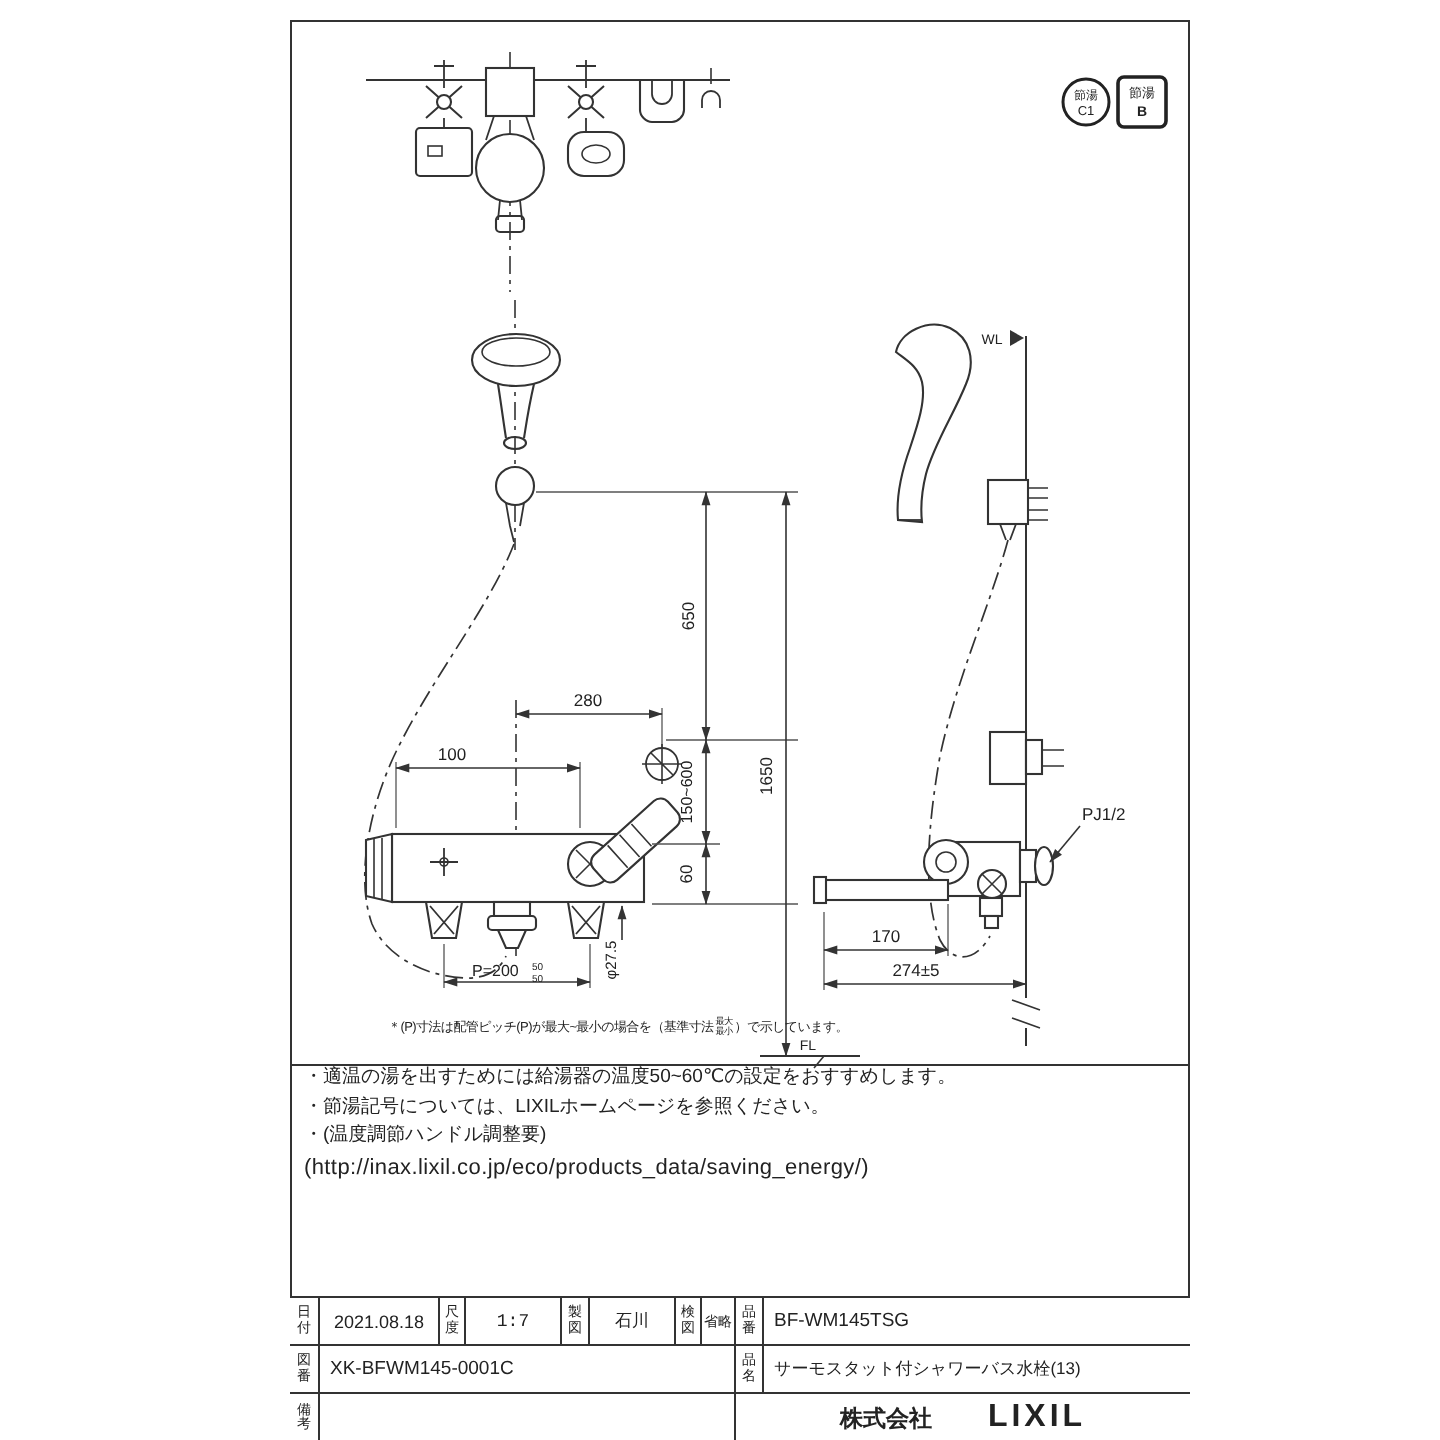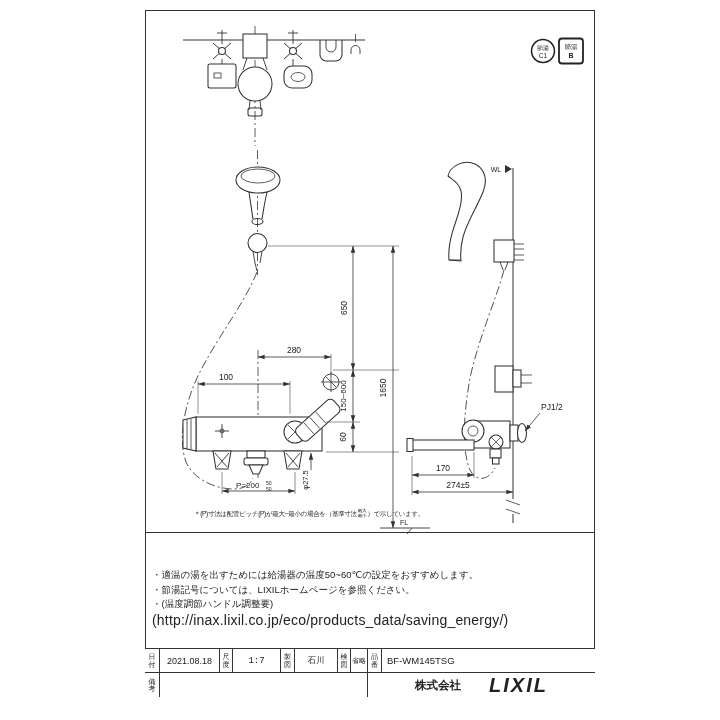--- a/index.html
+++ b/index.html
@@ -7,38 +7,38 @@
        font-family:"Liberation Sans","DejaVu Sans",sans-serif;color:#222;}
   .sheet-border{position:absolute;left:145px;top:10px;width:450px;height:690px;
     border:1.3px solid #333;box-sizing:border-box;background:#fff;}
   svg{position:absolute;left:0;top:0;}
   .svg-text{font-family:"Liberation Sans","DejaVu Sans",sans-serif;fill:#222;}
   .divider{position:absolute;left:146px;top:532px;width:448px;border-top:1px solid #333;}
   .footnote{position:absolute;left:194px;top:509px;width:200px;font-size:6.5px;
     letter-spacing:-0.3px;color:#222;white-space:nowrap;}
   .stack{display:inline-flex;flex-direction:column;font-size:4.6px;line-height:4.8px;
     vertical-align:middle;text-align:center;margin:0 1px;}
-  .notes{position:absolute;left:152px;top:568px;width:440px;}
+  .notes{position:absolute;left:152px;top:532px;width:440px;}
   .note-line{font-size:9.5px;line-height:14.5px;white-space:nowrap;}
-  .note-url{font-size:14px;line-height:16px;letter-spacing:0.2px;white-space:nowrap;}
+  .note-url{font-size:11px;line-height:16px;letter-spacing:0.2px;white-space:nowrap;}
   .tb{position:absolute;left:145px;top:648px;width:450px;height:72px;box-sizing:border-box;
     border-top:1.3px solid #333;background:#fff;}
   .tb-row{display:flex;height:24px;box-sizing:border-box;border-bottom:1px solid #333;}
   .tb-row:last-child{border-bottom:none;}
   .tb-cell{box-sizing:border-box;border-right:1px solid #333;display:flex;
     align-items:center;justify-content:center;overflow:hidden;}
   .tb-cell.last{border-right:none;}
   .vlabel{width:9px;font-size:7px;line-height:7.5px;text-align:center;
     word-break:break-all;margin:auto;}
   .val{font-size:9px;}
   .val-small{font-size:7px;}
   .val-left{justify-content:flex-start;padding-left:5px;font-size:9.5px;text-align:center;}
   .company{gap:6px;}
   .company .pre{font-size:11.5px;font-weight:bold;}
-  .company .name{font-size:20px;font-weight:bold;letter-spacing:2px;font-style:italic;}
+  .company .name{font-size:16px;font-weight:bold;letter-spacing:2px;}
 </style>
 </head>
 <body>
 
 <div class="sheet-border"></div>
 
 <svg width="720" height="560" viewBox="0 0 720 560">
   <defs>
     <marker id="ar" viewBox="0 0 10 8" markerWidth="9" markerHeight="7" refX="9.5" refY="4" orient="auto-start-reverse">
       <path d="M0,0.8 L10,4 L0,7.2 Z" fill="#333"></path>
@@ -246,20 +246,30 @@
         <div class="vlabel">検図</div>
       </div>
     <div class="tb-cell val-small" style="width:17px;">省略</div>
     <div class="tb-cell" style="width:14px;">
         <div class="vlabel">品番</div>
       </div>
     <div class="tb-cell val-left last" style="flex:1;">BF-WM145TSG</div>
   </div>
   <div class="tb-row">
     <div class="tb-cell" style="width:15px;">
+        <div class="vlabel">図番</div>
+      </div>
+    <div class="tb-cell val-left" style="width:208px;">XK-BFWM145-0001C</div>
+    <div class="tb-cell" style="width:14px;">
+        <div class="vlabel">品名</div>
+      </div>
+    <div class="tb-cell val-left last" style="flex:1;font-size:8.5px;">サーモスタット付シャワーバス水栓(13)</div>
+  </div>
+  <div class="tb-row">
+    <div class="tb-cell" style="width:15px;">
         <div class="vlabel">備考</div>
       </div>
     <div class="tb-cell" style="width:208px;"></div>
     <div class="tb-cell company last" style="flex:1;gap:28px;">
       <span class="pre">株式会社</span>
       <span class="name">LIXIL</span>
     </div>
   </div>
 </div>
 

